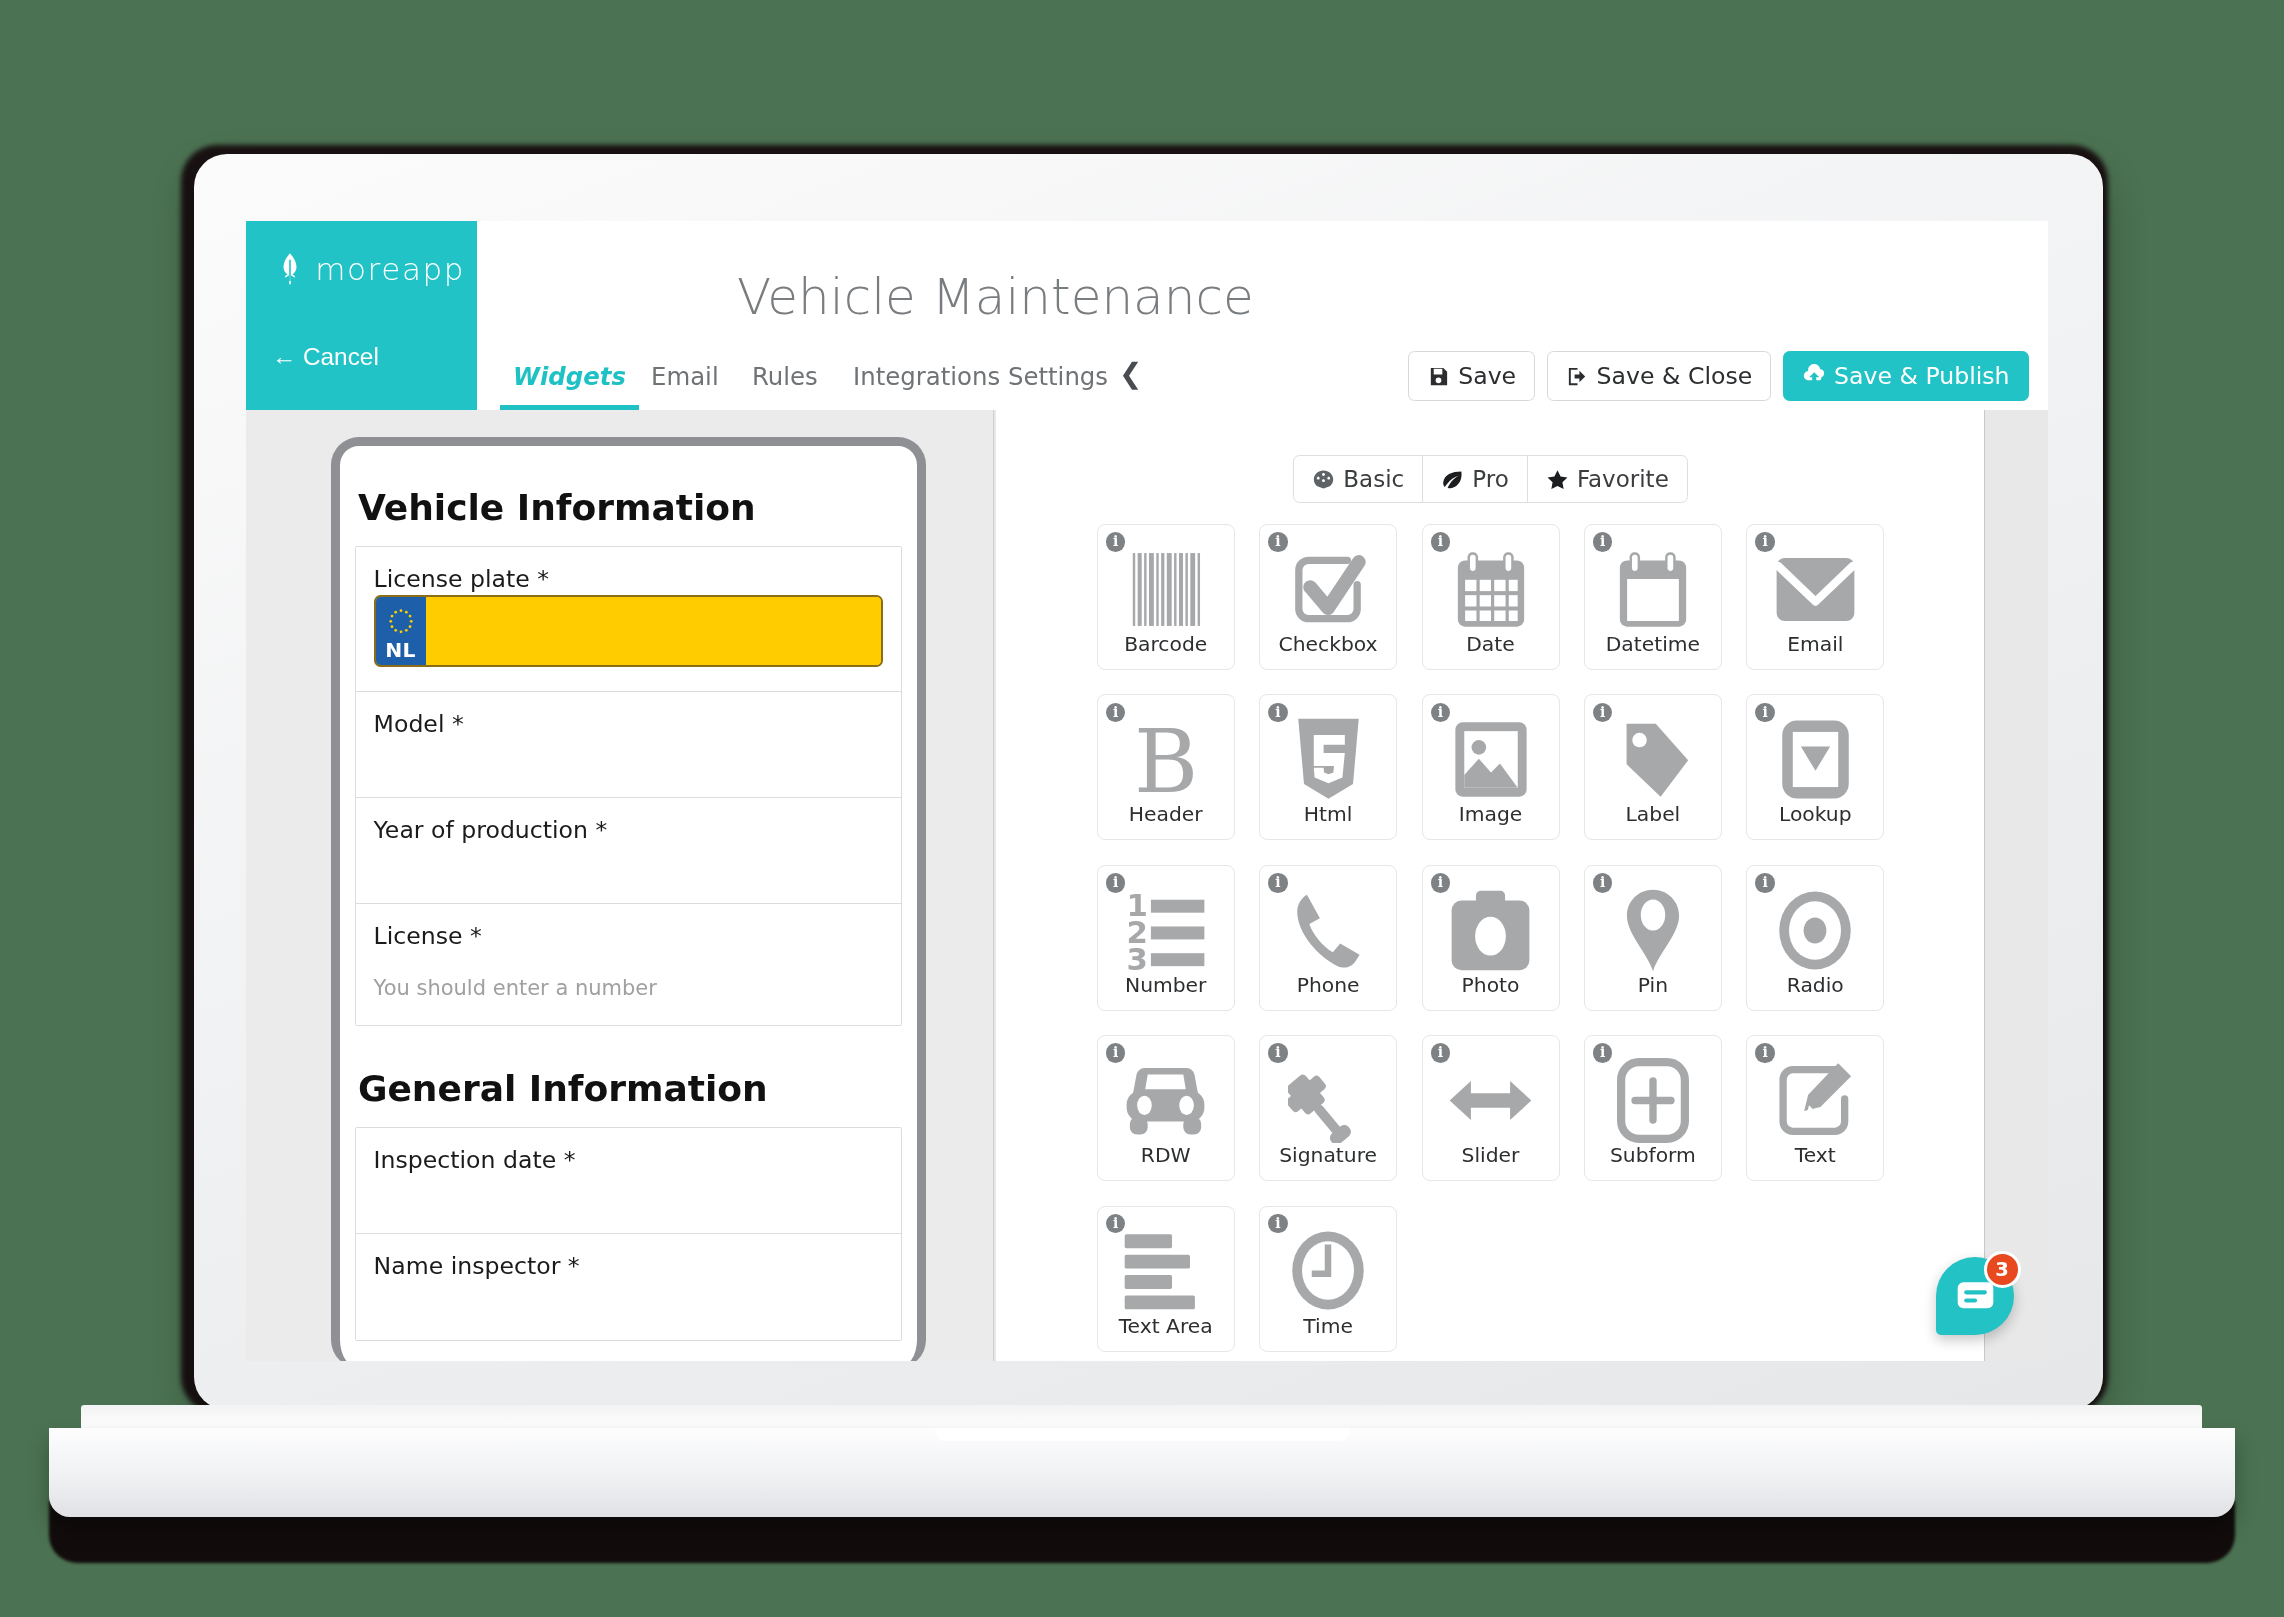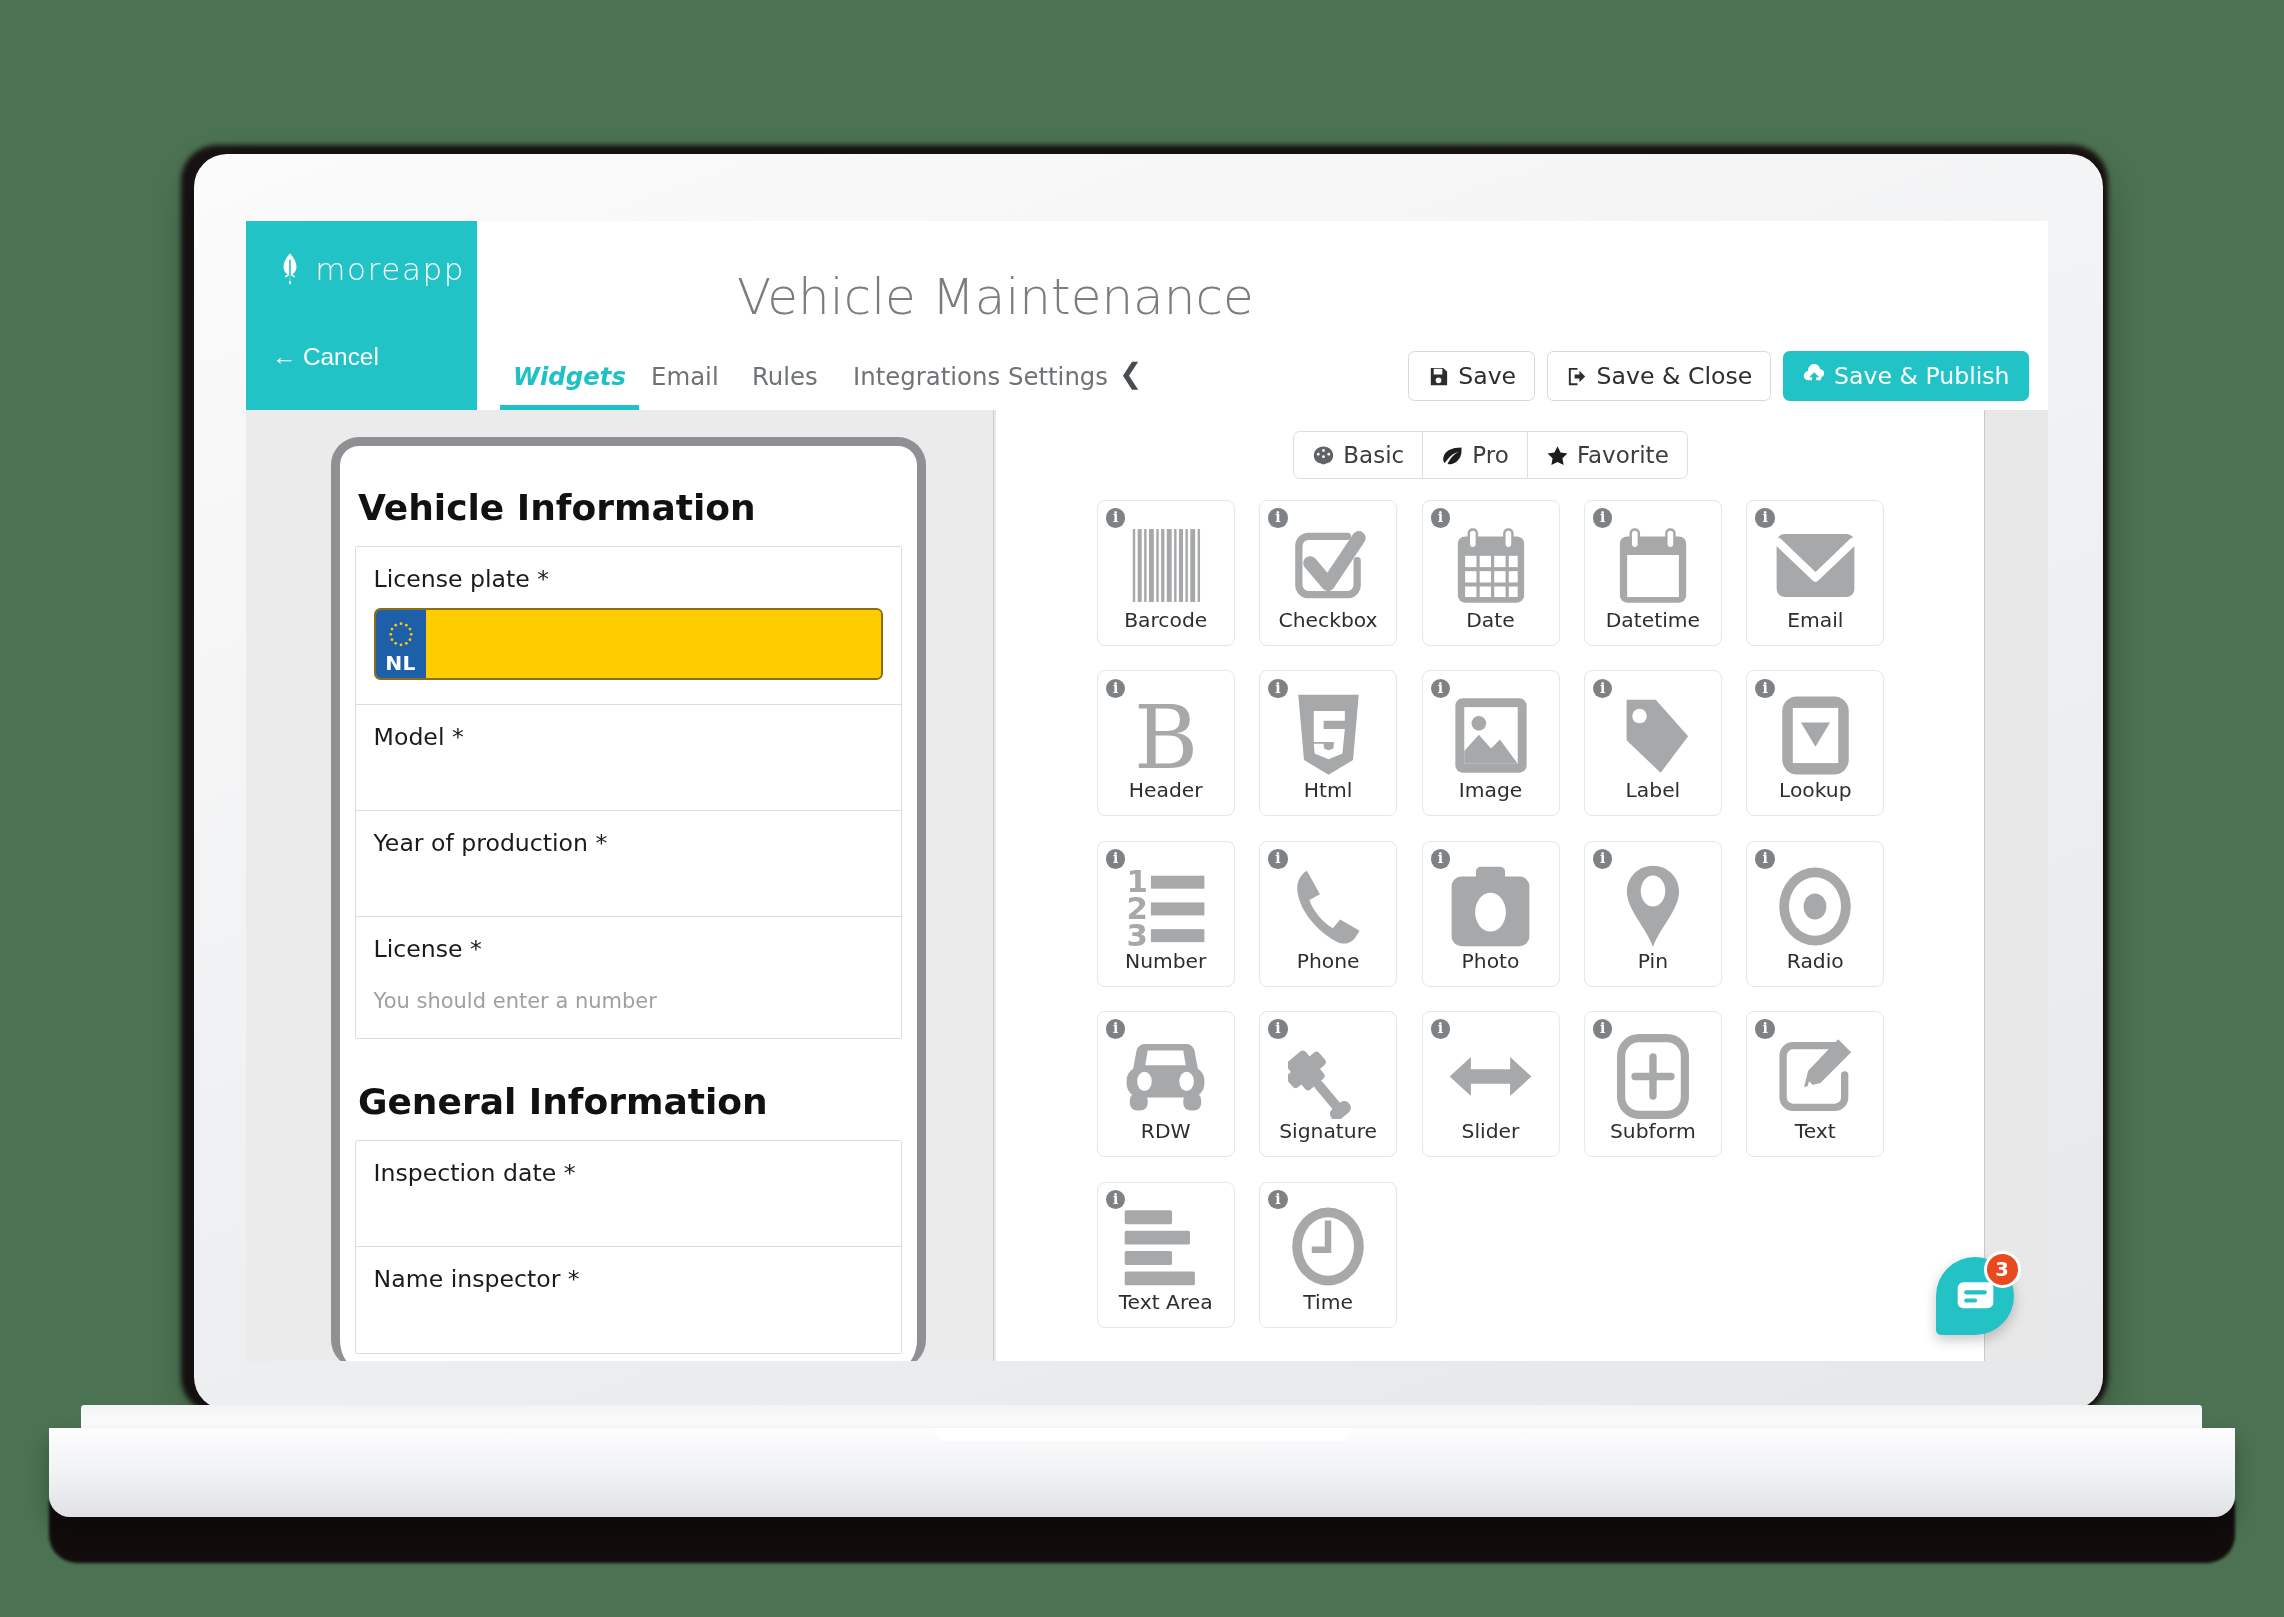--- a/index.html
+++ b/index.html
@@ -126,21 +126,21 @@
   .form-heading.second { margin-top:42px; }
   .field-group { border:0.8px solid #dcdcdc; border-radius:1.6px; }
   .field {
     border-bottom:0.8px solid #dcdcdc; padding:18px 18px 24.4px 18px; min-height:106px;
   }
   .field:last-child { border-bottom:none; }
   .field-label { font-size:23.6px; color:#1b1b1b; font-family:"DejaVu Sans", sans-serif; }
   .field-hint { font-size:21px; color:#a0a0a0; margin-top:26px; font-family:"DejaVu Sans", sans-serif; }
 
   .plate {
-    margin-top:15px; height:72px; display:flex; align-items:stretch;
+    margin-top:2px; height:72px; display:flex; align-items:stretch;
     border:2.4px solid #8a6d16; border-radius:6.5px; overflow:hidden;
     background:#ffcc00;
   }
   .plate-eu {
     width:50px; background:#1d5fa8; position:relative; flex:none;
     display:flex; align-items:flex-end; justify-content:center; padding-bottom:3.3px;
   }
   .plate-eu .stars { position:absolute; top:8.1px; left:50%; transform:translateX(-50%); }
   .plate-eu .nl { color:#fff; font-size:20.3px; font-weight:700; letter-spacing:0.4px;
                   font-family:"DejaVu Sans", sans-serif; }
@@ -149,21 +149,21 @@
   
   .widget-pane {
     position:absolute; left:750px; top:0; width:989px; height:951px; background:#fff;
   }
   .pane-scroll-gutter {
     position:absolute; left:1738px; top:0; width:63px; height:951px; background:#e8e8e8;
     border-left:1.6px solid #c9c9c9;
   }
   .filterbar { display:flex; justify-content:center; padding-top:21px; }
   .seg {
-    display:flex; border:1.2px solid #dcdee0; border-radius:6.5px; overflow:hidden; background:#fff;
+    display:flex; border:1.2px solid #dcdee0; border-radius:6.5px; overflow:hidden; background:#fff;margin-top:24px;
   }
   .seg-item {
     display:flex; align-items:center; gap:8.1px; padding:0 18px; height:46px;
     font-size:23px; color:#3a3c3e; cursor:pointer; border-right:1.2px solid #dcdee0;
     font-family:"DejaVu Sans", sans-serif; white-space:nowrap;
   }
   .seg-item:last-child { border-right:none; }
 
   .widget-grid {
     display:grid; grid-template-columns:repeat(5, 138px); gap:0 24.4px;

